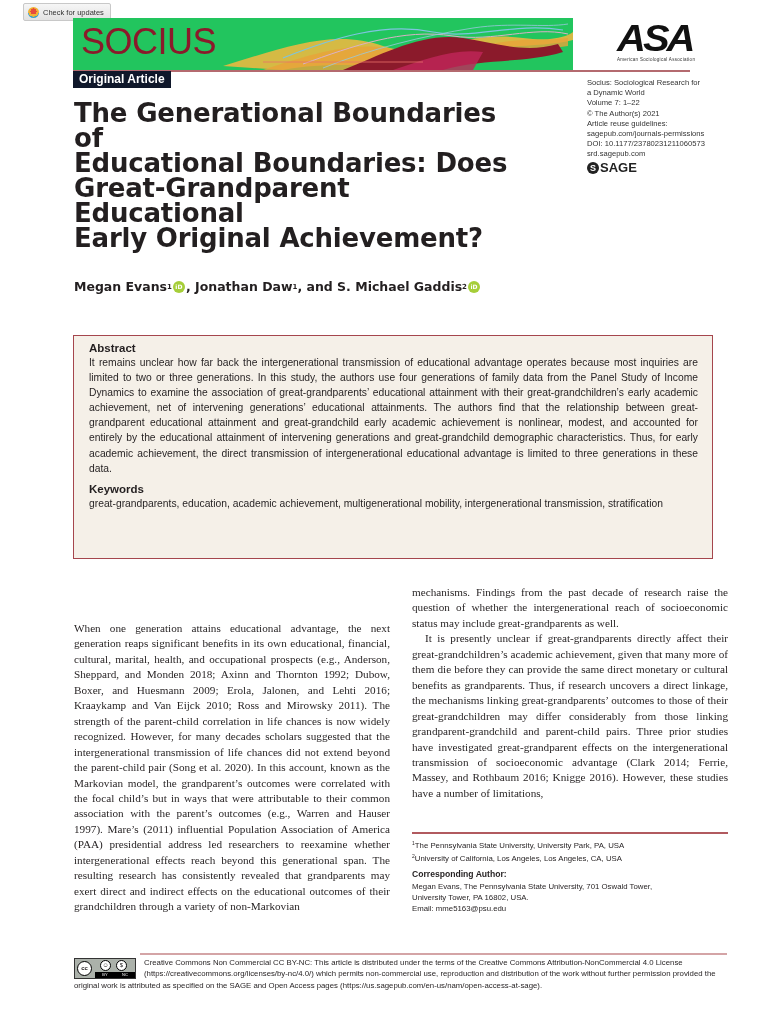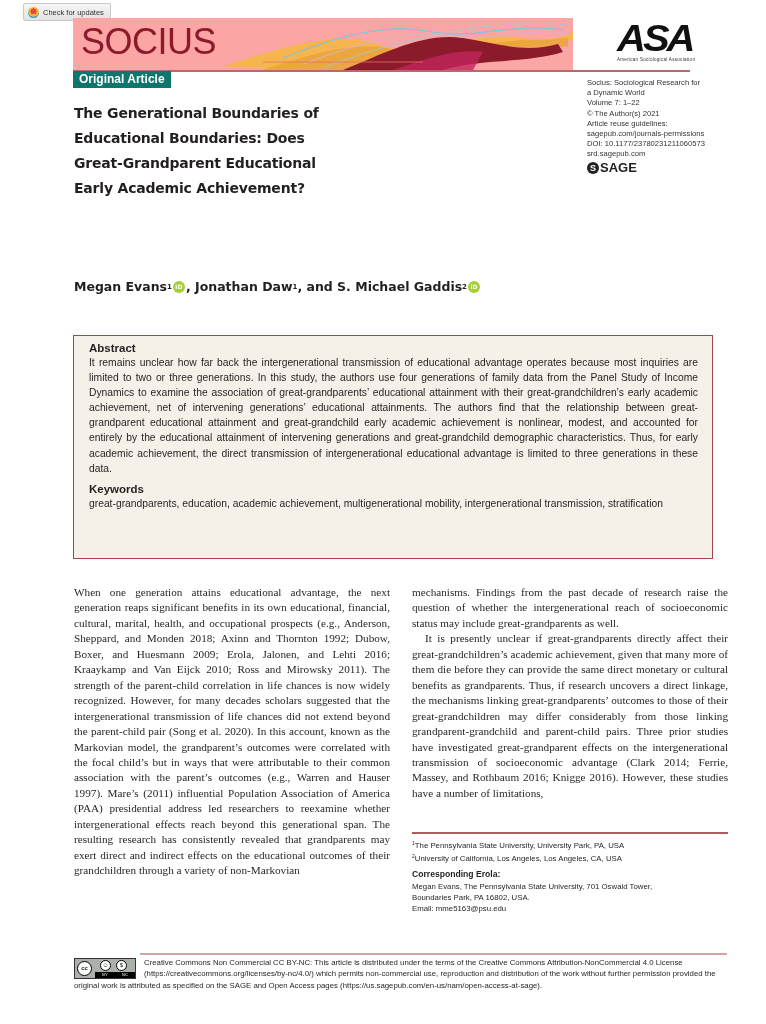--- a/index.html
+++ b/index.html
@@ -1,50 +1,50 @@
 <!DOCTYPE html>
 <html><head>
 <meta charset="utf-8">
 <style>
   html, body { margin: 0; padding: 0; background: #ffffff; }
   body { width: 766px; height: 1024px; position: relative; overflow: hidden; font-family: "DejaVu Sans", sans-serif; color: #231f20; }
 
   .check-updates { position: absolute; left: 23px; top: 3px; height: 16px; padding: 0 6px 0 4px; background: linear-gradient(#f6f6f6, #e2e2e2); border: 1px solid #c8c8c8; border-radius: 2px; display: flex; align-items: center; gap: 4px; font-size: 7.5px; color: #333; font-family: "Liberation Sans", sans-serif; }
   .check-updates .cu-icon { width: 11px; height: 11px; border-radius: 50%; background: radial-gradient(circle at 50% 40%, #e64b3c 0 35%, #f2b233 36% 60%, #3aa0c8 61%); }
 
-  .banner { position: absolute; left: 73px; top: 18px; width: 500px; height: 52px; background: #fca5a5; overflow: hidden; }
+  .banner { position: absolute; left: 73px; top: 18px; width: 500px; height: 52px; background: #22c55e; overflow: hidden; }
   .banner .logo { position: absolute; left: 8px; top: 6px; font-family: "Liberation Sans", sans-serif; font-size: 36px; letter-spacing: -0.5px; color: #8b1a2b; line-height: 1; }
   .banner svg { position: absolute; left: 150px; top: 0; }
   .banner-rule { position: absolute; left: 73px; top: 70px; width: 617px; height: 2px; background: #b46a6f; }
 
-  .article-type { position: absolute; left: 73px; top: 71px; height: 17px; padding: 0 6px; background: #0f766e; color: #fff; font-family: "Liberation Sans", sans-serif; font-weight: bold; font-size: 12px; line-height: 17px; }
+  .article-type { position: absolute; left: 73px; top: 71px; height: 17px; padding: 0 6px; background: #0f172a; color: #fff; font-family: "Liberation Sans", sans-serif; font-weight: bold; font-size: 12px; line-height: 17px; }
 
   .asa { position: absolute; left: 585px; top: 20px; width: 100px; text-align: left; margin-left: 32px; }
   .asa .mark { font-family: "Liberation Sans", sans-serif; font-weight: 900; font-size: 40px; font-style: italic; letter-spacing: -3px; color: #111; line-height: 40px; transform: scaleY(0.9); transform-origin: top left; }
   .asa .sub { font-family: "Liberation Sans", sans-serif; font-size: 4.5px; color: #333; letter-spacing: 0.3px; margin-top: -3px; }
 
   .meta { position: absolute; left: 587px; top: 78px; width: 170px; font-family: "Liberation Sans", sans-serif; font-size: 7.6px; line-height: 10.2px; color: #333; }
   .meta .sage { font-family: "Liberation Sans", sans-serif; font-size: 13px; font-weight: bold; color: #222; margin-top: 2px; display: flex; align-items: center; gap: 1px; }
   .meta .sage .s-circ { width: 12px; height: 12px; border-radius: 50%; background: #222; color: #fff; font-size: 9px; text-align: center; line-height: 12px; }
 
-  .title { position: absolute; left: 74px; top: 101px; width: 450px; font-family: "DejaVu Sans", sans-serif; font-weight: bold; font-size: 14px; line-height: 25px; color: #231f20; letter-spacing: -0.2px; }
+  .title { position: absolute; left: 74px; top: 101px; width: 450px; font-family: "DejaVu Sans", sans-serif; font-weight: bold; font-size: 26px; line-height: 25px; color: #231f20; letter-spacing: -0.2px; }
 
   .authors { position: absolute; left: 74px; top: 279px; font-family: "DejaVu Sans", sans-serif; font-weight: bold; font-size: 12.5px; color: #231f20; display: flex; align-items: center; white-space: nowrap; }
   .authors sup { font-size: 7px; vertical-align: 5px; }
   .orcid { display: inline-block; width: 12px; height: 12px; border-radius: 50%; background: #a6ce39; color: #fff; font-size: 6px; line-height: 12px; text-align: center; font-weight: bold; margin: 0 1px 0 1px; }
 
   .abstract-box { position: absolute; left: 73px; top: 335px; width: 640px; height: 224px; background: #f5f0e8; border: 1.5px solid #a5464d; box-sizing: border-box; padding: 6px 14px 7px 15px; font-family: "Liberation Sans", sans-serif; }
   .abstract-box h3 { margin: 0; font-size: 11.5px; font-weight: bold; color: #231f20; line-height: 13px; }
   .abstract-box p { margin: 0; font-size: 10.3px; line-height: 15.1px; text-align: justify; color: #231f20; }
   .abstract-box .kw-head { margin-top: 7px; }
 
   .col { position: absolute; top: 585px; width: 316px; font-family: "Liberation Serif", serif; font-size: 11.2px; line-height: 15.45px; color: #231f20; text-align: justify; }
   .col p { margin: 0; }
   .col .indent { text-indent: 13px; }
-  .col-left { left: 74px; }
+  .col-left { left: 74px; margin-top: 36px; }
   .col-right { left: 412px; }
 
   .footnote-rule { position: absolute; left: 412px; top: 832px; width: 316px; height: 1.5px; background: #b15a5f; }
   .footnotes { position: absolute; left: 412px; top: 838px; width: 320px; font-family: "Liberation Sans", sans-serif; font-size: 7.8px; line-height: 11.2px; color: #231f20; }
   .footnotes sup { font-size: 5px; vertical-align: 3px; }
   .footnotes .corr-head { font-weight: bold; font-size: 8.6px; margin-top: 5px; }
 
   .license-rule { position: absolute; left: 140px; top: 953px; width: 587px; height: 1.5px; background: #d4a4a6; }
   .license { position: absolute; left: 74px; top: 957px; width: 655px; font-family: "Liberation Sans", sans-serif; font-size: 7.8px; line-height: 11.4px; color: #231f20; }
   .license .cc { float: left; width: 62px; height: 21px; background: #abb1aa; border: 1px solid #333; box-sizing: border-box; margin: 1px 8px 0 0; position: relative; }
@@ -94,21 +94,21 @@
   <div class="sage">
     <span class="s-circ">S</span>
     <span>SAGE</span>
   </div>
 </div>
 
 <h1 class="title" style="margin:0">
   <div>The Generational Boundaries of</div>
   <div>Educational Boundaries: Does</div>
   <div>Great-Grandparent Educational</div>
-  <div>Early Academic Achievement?</div>
+  <div>Early Original Achievement?</div>
 </h1>
 
 <div class="authors">
   <span>Megan Evans</span>
     <sup>1</sup>
   <span class="orcid">iD</span>
   <span style="white-space:pre">, </span>
   <span>Jonathan Daw</span>
     <sup>1</sup>
   <span style="white-space:pre">, and </span>
@@ -129,23 +129,23 @@
 </div>
 <div class="col col-right">
   <p>mechanisms. Findings from the past decade of research raise the question of whether the intergenerational reach of socioeconomic status may include great-grandparents as well.</p>
   <p class="indent">It is presently unclear if great-grandparents directly affect their great-grandchildren’s academic achievement, given that many more of them die before they can provide the same direct monetary or cultural benefits as grandparents. Thus, if research uncovers a direct linkage, the mechanisms linking great-grandparents’ outcomes to those of their great-grandchildren may differ considerably from those linking grandparent-grandchild and parent-child pairs. Three prior studies have investigated great-grandparent effects on the intergenerational transmission of socioeconomic advantage (Clark 2014; Ferrie, Massey, and Rothbaum 2016; Knigge 2016). However, these studies have a number of limitations,</p>
 </div>
 
 <div class="footnote-rule"></div>
 <div class="footnotes">
   <div><sup>1</sup><span>The Pennsylvania State University, University Park, PA, USA</span></div>
   <div><sup>2</sup><span>University of California, Los Angeles, Los Angeles, CA, USA</span></div>
-  <div class="corr-head">Corresponding Erola:</div>
+  <div class="corr-head">Corresponding Author:</div>
   <div>Megan Evans, The Pennsylvania State University, 701 Oswald Tower,</div>
-  <div>Boundaries Park, PA 16802, USA.</div>
+  <div>University Tower, PA 16802, USA.</div>
   <div>Email: mme5163@psu.edu</div>
 </div>
 
 <div class="license-rule"></div>
 <div class="license">
   <div class="cc">
     <span class="c1">cc</span>
     <span class="c2">☺</span>
     <span class="c3">$</span>
     <span class="band">

